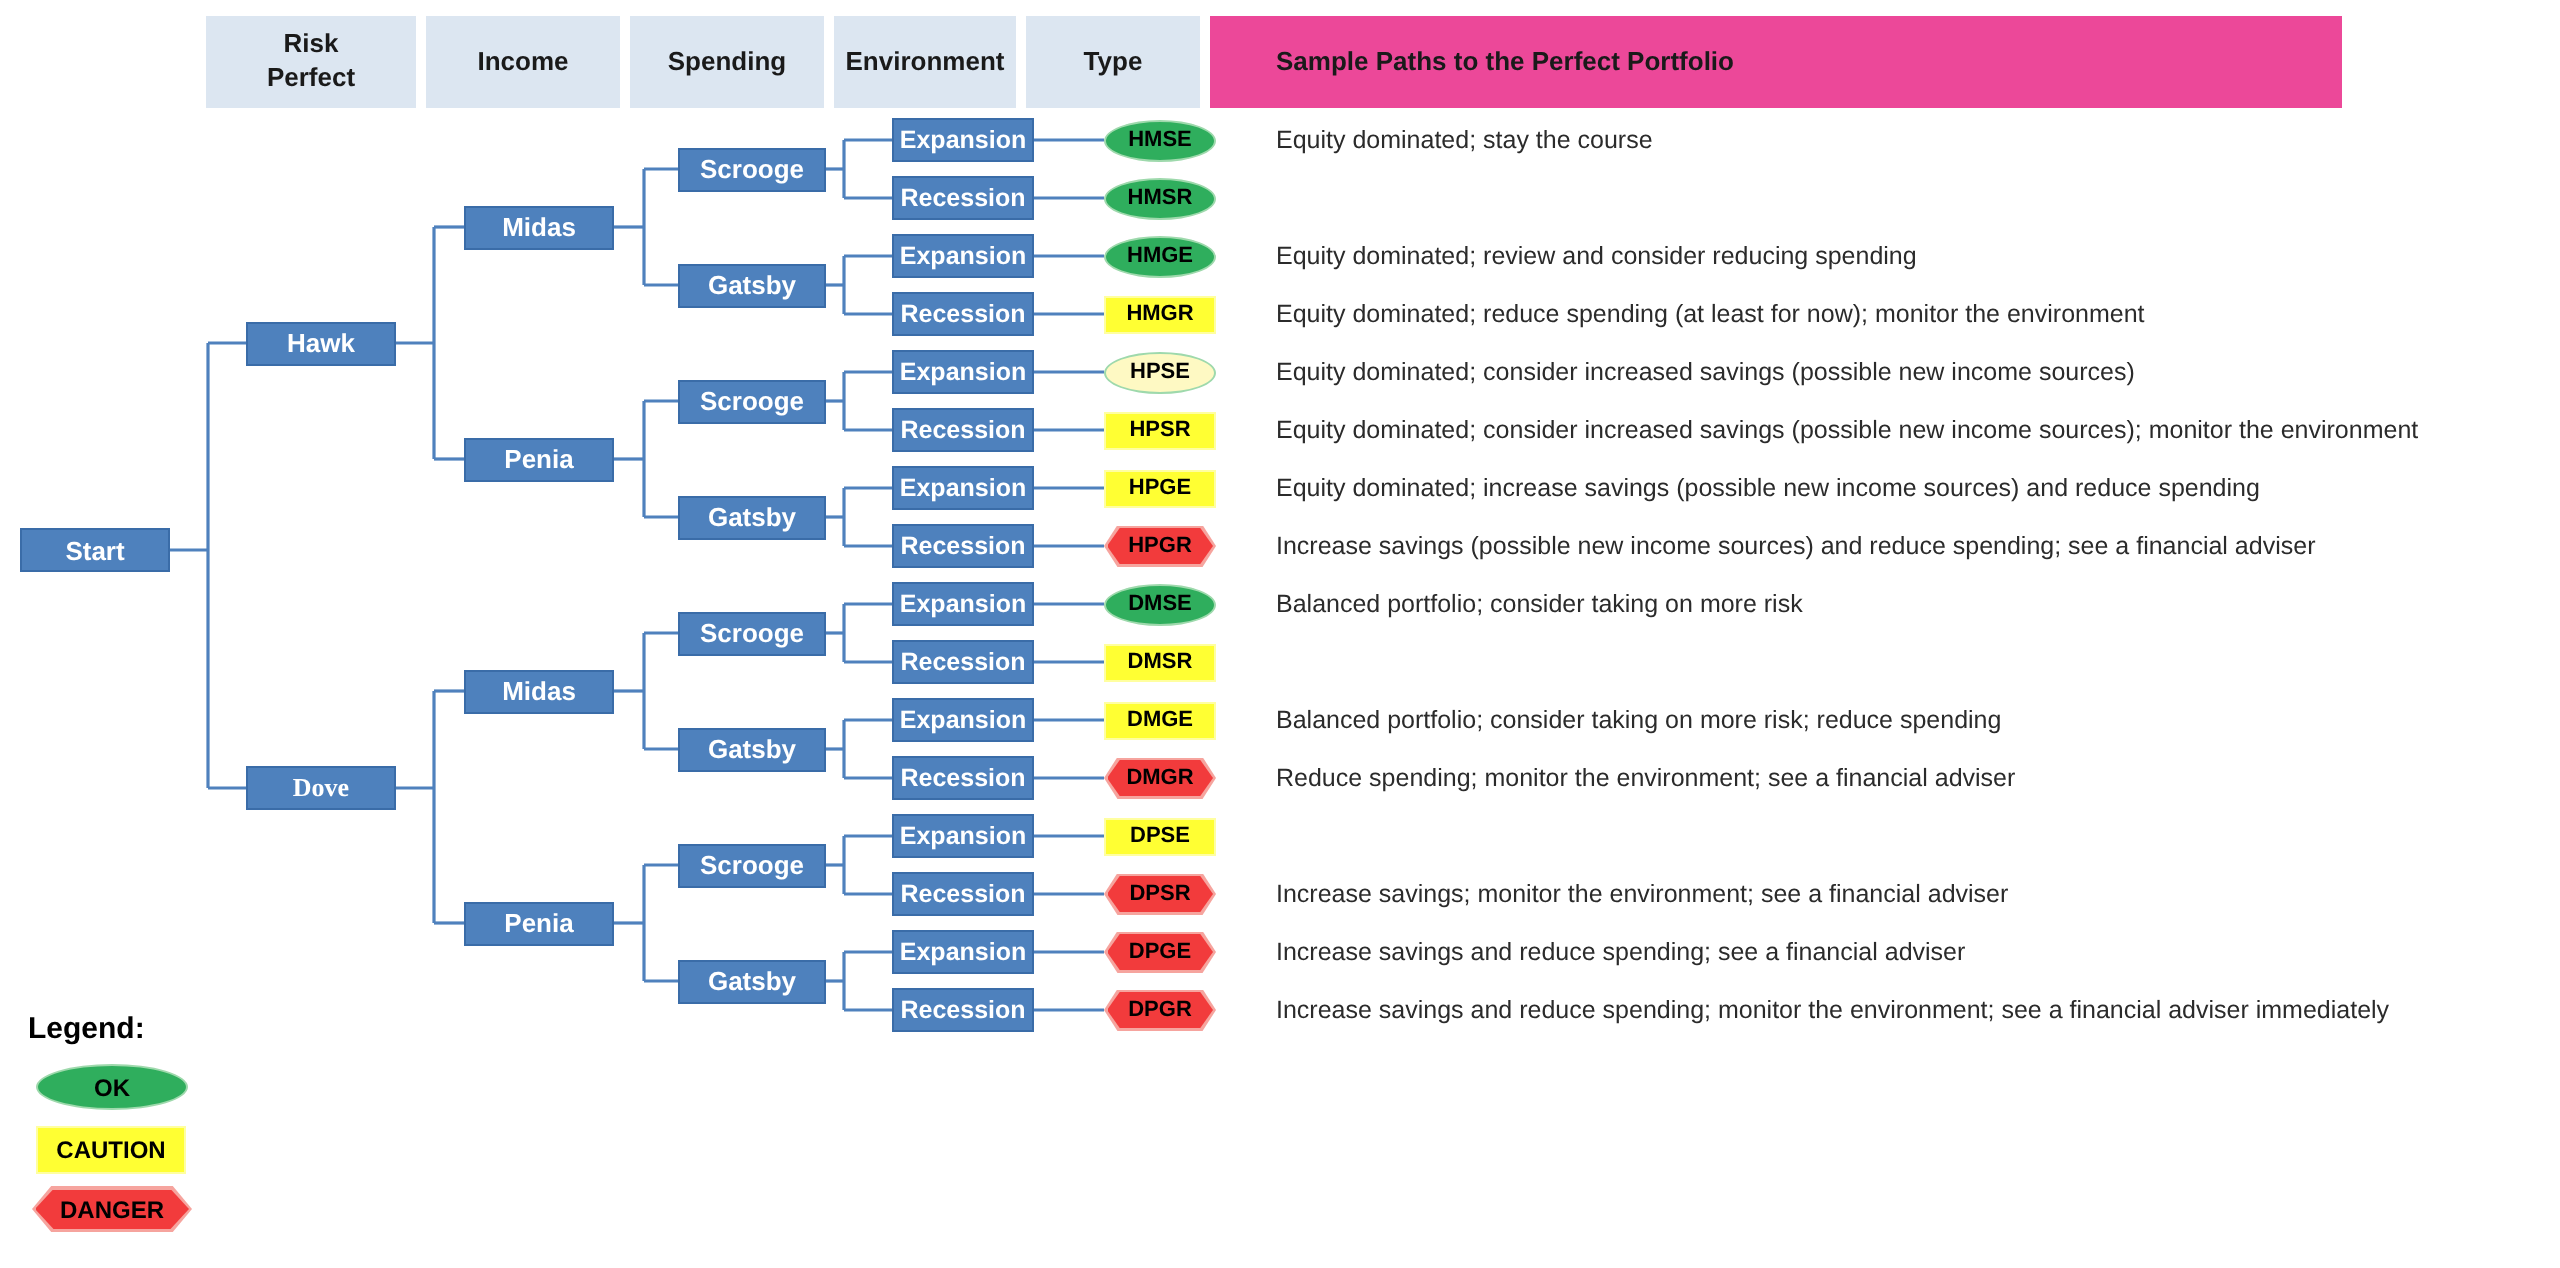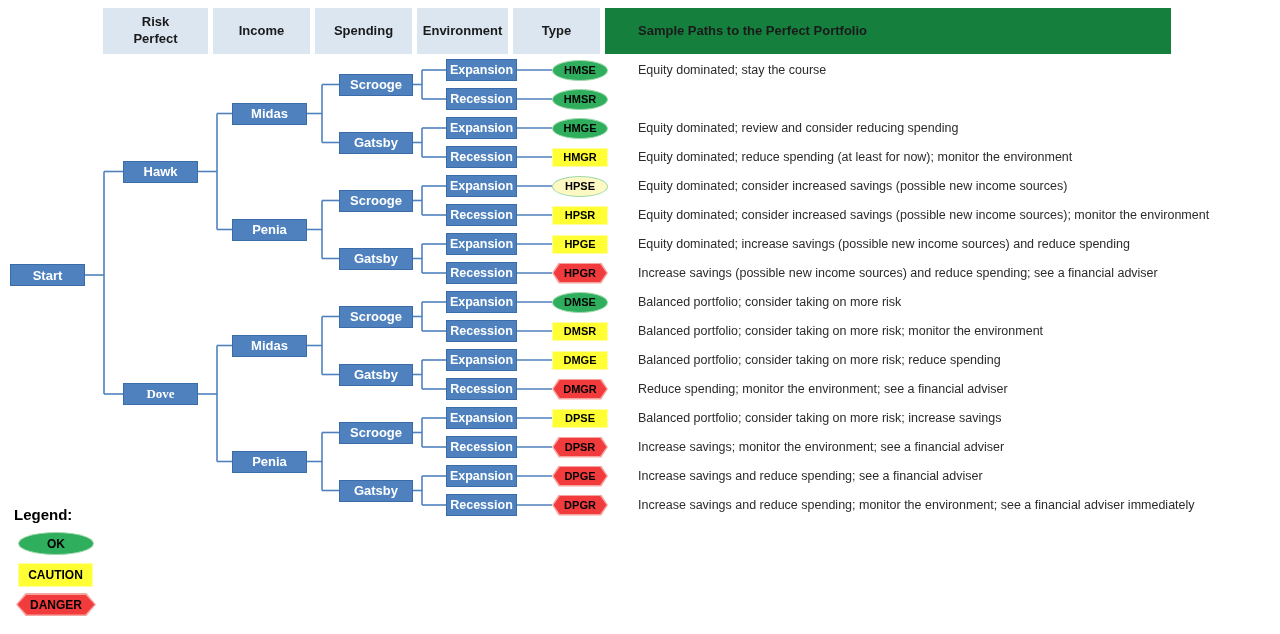--- a/index.html
+++ b/index.html
@@ -111,21 +111,21 @@
       <line x1="517" y1="476" x2="552" y2="476" stroke="#4F81BD" stroke-width="1.6"></line>
       <line x1="517" y1="505" x2="552" y2="505" stroke="#4F81BD" stroke-width="1.6"></line>
     </svg>
   <div class="legend-title">Legend:</div>
 <div class="hdr" style="left: 103px; top: 8px; width: 105px; height: 46px; background: rgb(220, 230, 241); color: rgb(26, 26, 26);">Risk
 Perfect</div>
     <div class="hdr" style="left: 213px; top: 8px; width: 97px; height: 46px; background: rgb(220, 230, 241); color: rgb(26, 26, 26);">Income</div>
     <div class="hdr" style="left: 315px; top: 8px; width: 97px; height: 46px; background: rgb(220, 230, 241); color: rgb(26, 26, 26);">Spending</div>
     <div class="hdr" style="left: 417px; top: 8px; width: 91px; height: 46px; background: rgb(220, 230, 241); color: rgb(26, 26, 26);">Environment</div>
     <div class="hdr" style="left: 513px; top: 8px; width: 87px; height: 46px; background: rgb(220, 230, 241); color: rgb(26, 26, 26);">Type</div>
-    <div class="hdr align-left" style="left: 605px; top: 8px; width: 566px; height: 46px; background: #15803d; color: rgb(26, 26, 26);">Sample Paths to the Perfect Portfolio</div>
+    <div class="hdr align-left" style="left: 605px; top: 8px; width: 566px; height: 46px; background: #ec4899; color: rgb(26, 26, 26);">Sample Paths to the Perfect Portfolio</div>
     <div class="node" style="left: 10px; top: 264px; width: 75px; height: 22px; background: rgb(78, 129, 189); border: 1.5px solid rgb(58, 108, 168); color: rgb(255, 255, 255);">Start</div>
     <div class="node" style="left: 123px; top: 160.5px; width: 75px; height: 22px; background: rgb(78, 129, 189); border: 1.5px solid rgb(58, 108, 168); color: rgb(255, 255, 255);">Hawk</div>
     <div class="node" style="left: 123px; top: 383px; width: 75px; height: 22px; background: rgb(78, 129, 189); border: 1.5px solid rgb(58, 108, 168); color: rgb(255, 255, 255); font-family: Liberation Serif, serif;">Dove</div>
     <div class="node" style="left: 232px; top: 102.5px; width: 75px; height: 22px; background: rgb(78, 129, 189); border: 1.5px solid rgb(58, 108, 168); color: rgb(255, 255, 255);">Midas</div>
     <div class="node" style="left: 232px; top: 218.5px; width: 75px; height: 22px; background: rgb(78, 129, 189); border: 1.5px solid rgb(58, 108, 168); color: rgb(255, 255, 255);">Penia</div>
     <div class="node" style="left: 232px; top: 334.5px; width: 75px; height: 22px; background: rgb(78, 129, 189); border: 1.5px solid rgb(58, 108, 168); color: rgb(255, 255, 255);">Midas</div>
     <div class="node" style="left: 232px; top: 450.5px; width: 75px; height: 22px; background: rgb(78, 129, 189); border: 1.5px solid rgb(58, 108, 168); color: rgb(255, 255, 255);">Penia</div>
     <div class="node" style="left: 339px; top: 73.5px; width: 74px; height: 22px; background: rgb(78, 129, 189); border: 1.5px solid rgb(58, 108, 168); color: rgb(255, 255, 255);">Scrooge</div>
     <div class="node" style="left: 339px; top: 131.5px; width: 74px; height: 22px; background: rgb(78, 129, 189); border: 1.5px solid rgb(58, 108, 168); color: rgb(255, 255, 255);">Gatsby</div>
     <div class="node" style="left: 339px; top: 189.5px; width: 74px; height: 22px; background: rgb(78, 129, 189); border: 1.5px solid rgb(58, 108, 168); color: rgb(255, 255, 255);">Scrooge</div>
@@ -159,34 +159,32 @@
       <div class="layer" style="inset: 0px; clip-path: polygon(12% 0%, 88% 0%, 100% 50%, 88% 100%, 12% 100%, 0% 50%); background: rgb(246, 164, 158);"></div>
       <div class="layer" style="inset: 1.5px; clip-path: polygon(12% 0%, 88% 0%, 100% 50%, 88% 100%, 12% 100%, 0% 50%); background: rgb(242, 59, 60);"></div>
       <span class="lbl">HPGR</span>
     </div>
     <div class="desc" style="left: 638px; top: 263px; color: rgb(43, 43, 43);">Increase savings (possible new income sources) and reduce spending; see a financial adviser</div>
     <div class="node envnode" style="left: 446px; top: 291px; width: 71px; height: 22px; background: rgb(78, 129, 189); border: 1.5px solid rgb(58, 108, 168); color: rgb(255, 255, 255);">Expansion</div>
     <div class="badge" style="left: 552px; top: 291.5px; width: 56px; height: 21px; color: rgb(0, 0, 0); font-size: 11px; background: rgb(47, 174, 93); border: 1.5px solid rgb(158, 217, 172); border-radius: 50%;">DMSE</div>
     <div class="desc" style="left: 638px; top: 292px; color: rgb(43, 43, 43);">Balanced portfolio; consider taking on more risk</div>
     <div class="node envnode" style="left: 446px; top: 320px; width: 71px; height: 22px; background: rgb(78, 129, 189); border: 1.5px solid rgb(58, 108, 168); color: rgb(255, 255, 255);">Recession</div>
     <div class="badge" style="left: 552px; top: 321.5px; width: 56px; height: 19px; color: rgb(0, 0, 0); font-size: 11px; background: rgb(255, 255, 51); border: 1.5px solid rgb(255, 255, 160);">DMSR</div>
-    <div class="desc" style="left: 638px; top: 321px; color: rgb(43, 43, 43);">Balanced portfolio; consider taking on more risk; monitor the environment</div>
     <div class="node envnode" style="left: 446px; top: 349px; width: 71px; height: 22px; background: rgb(78, 129, 189); border: 1.5px solid rgb(58, 108, 168); color: rgb(255, 255, 255);">Expansion</div>
     <div class="badge" style="left: 552px; top: 350.5px; width: 56px; height: 19px; color: rgb(0, 0, 0); font-size: 11px; background: rgb(255, 255, 51); border: 1.5px solid rgb(255, 255, 160);">DMGE</div>
     <div class="desc" style="left: 638px; top: 350px; color: rgb(43, 43, 43);">Balanced portfolio; consider taking on more risk; reduce spending</div>
     <div class="node envnode" style="left: 446px; top: 378px; width: 71px; height: 22px; background: rgb(78, 129, 189); border: 1.5px solid rgb(58, 108, 168); color: rgb(255, 255, 255);">Recession</div>
     <div class="badge" style="left: 552px; top: 378.5px; width: 56px; height: 21px; color: rgb(0, 0, 0); font-size: 11px;">
       <div class="layer" style="inset: 0px; clip-path: polygon(12% 0%, 88% 0%, 100% 50%, 88% 100%, 12% 100%, 0% 50%); background: rgb(246, 164, 158);"></div>
       <div class="layer" style="inset: 1.5px; clip-path: polygon(12% 0%, 88% 0%, 100% 50%, 88% 100%, 12% 100%, 0% 50%); background: rgb(242, 59, 60);"></div>
       <span class="lbl">DMGR</span>
     </div>
     <div class="desc" style="left: 638px; top: 379px; color: rgb(43, 43, 43);">Reduce spending; monitor the environment; see a financial adviser</div>
     <div class="node envnode" style="left: 446px; top: 407px; width: 71px; height: 22px; background: rgb(78, 129, 189); border: 1.5px solid rgb(58, 108, 168); color: rgb(255, 255, 255);">Expansion</div>
     <div class="badge" style="left: 552px; top: 408.5px; width: 56px; height: 19px; color: rgb(0, 0, 0); font-size: 11px; background: rgb(255, 255, 51); border: 1.5px solid rgb(255, 255, 160);">DPSE</div>
-    <div class="desc" style="left: 638px; top: 408px; color: rgb(43, 43, 43);">Balanced portfolio; consider taking on more risk; increase savings</div>
     <div class="node envnode" style="left: 446px; top: 436px; width: 71px; height: 22px; background: rgb(78, 129, 189); border: 1.5px solid rgb(58, 108, 168); color: rgb(255, 255, 255);">Recession</div>
     <div class="badge" style="left: 552px; top: 436.5px; width: 56px; height: 21px; color: rgb(0, 0, 0); font-size: 11px;">
       <div class="layer" style="inset: 0px; clip-path: polygon(12% 0%, 88% 0%, 100% 50%, 88% 100%, 12% 100%, 0% 50%); background: rgb(246, 164, 158);"></div>
       <div class="layer" style="inset: 1.5px; clip-path: polygon(12% 0%, 88% 0%, 100% 50%, 88% 100%, 12% 100%, 0% 50%); background: rgb(242, 59, 60);"></div>
       <span class="lbl">DPSR</span>
     </div>
     <div class="desc" style="left: 638px; top: 437px; color: rgb(43, 43, 43);">Increase savings; monitor the environment; see a financial adviser</div>
     <div class="node envnode" style="left: 446px; top: 465px; width: 71px; height: 22px; background: rgb(78, 129, 189); border: 1.5px solid rgb(58, 108, 168); color: rgb(255, 255, 255);">Expansion</div>
     <div class="badge" style="left: 552px; top: 465.5px; width: 56px; height: 21px; color: rgb(0, 0, 0); font-size: 11px;">
       <div class="layer" style="inset: 0px; clip-path: polygon(12% 0%, 88% 0%, 100% 50%, 88% 100%, 12% 100%, 0% 50%); background: rgb(246, 164, 158);"></div>

